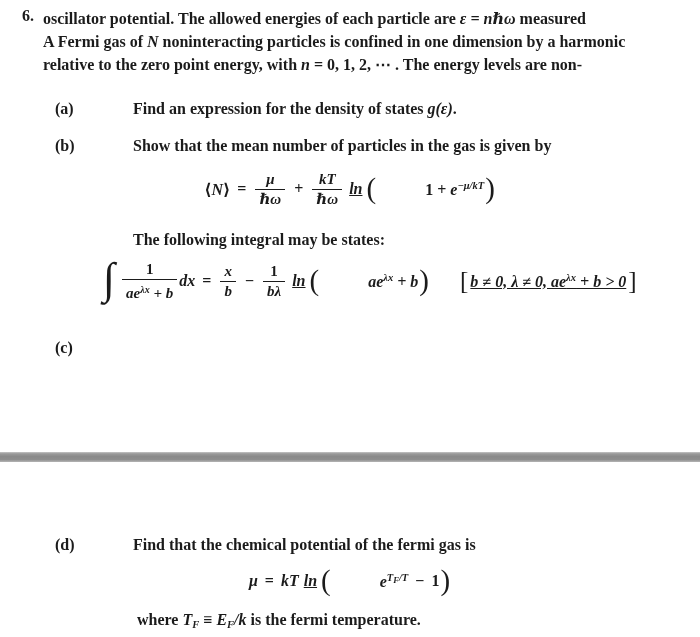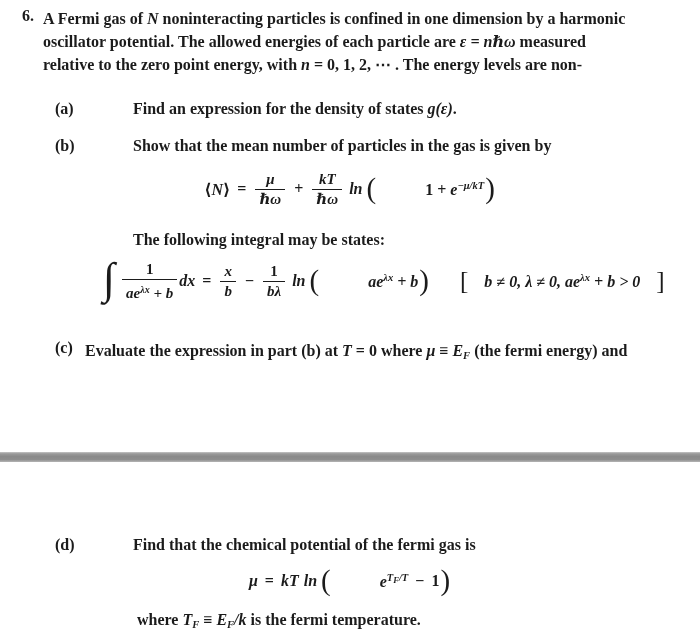--- a/index.html
+++ b/index.html
@@ -19,45 +19,45 @@
   .lines24 .ln{line-height:24px;white-space:nowrap;}
 
   
   .eq{display:flex;align-items:center;font-size:16px;}
   .eq-center{left:0;right:0;display:flex;justify-content:center;}
   .frac{display:inline-flex;flex-direction:column;align-items:stretch;
         text-align:center;font-size:15px;line-height:17px;margin:0 2px;}
   .frac .num{display:block;border-bottom:1.4px solid #1b1b1b;padding:0 4px 1px;}
   .frac .den{display:block;padding:1px 4px 0;}
   .op{margin:0 7px;}
-  .fn{margin:0 3px 0 5px;}
+  .fn{margin:0 3px 0 5px;text-decoration:underline;}
   .bigp{font-size:29px;font-weight:400;line-height:1;margin:0 1px;
         transform:translateY(-1px);}
   .bigb{font-size:25px;font-weight:400;line-height:1;transform:translateY(-1px);}
   .int-sign{font-size:44px;font-weight:400;line-height:0.9;margin-right:5px;
         transform:translateY(-2px);}
   .sup{font-size:10.5px;vertical-align:6px;letter-spacing:0;}
   .sub{font-size:10.5px;vertical-align:-3px;}
   .ssub{font-size:8.5px;vertical-align:-2px;}
   .cond{margin-left:30px;display:inline-flex;align-items:center;}
-  .cond .pad{margin:0 16px;}
+  .cond .pad{margin:0 2px;text-decoration:underline;}
 
   
   .divider{left:0;top:452px;width:700px;height:10px;
     background:linear-gradient(to bottom,#c6c6c6 0%,#9a9a9a 18%,#8a8a8a 45%,
                #8e8e8e 75%,#b5b5b5 100%);}
 </style>
 </head>
 <body>
 
 <div class="abs row" style="left:22px;top:7px;">
   <div class="intro-num">6.</div>
   <div class="lines">
+    <div class="ln"><span>oscillator potential. The allowed energies of each particle are </span><span class="it">ε = nℏω</span><span> measured</span></div>
     <div class="ln"><span>A Fermi gas of </span><span class="it">N</span><span> noninteracting particles is confined in one dimension by a harmonic</span></div>
-    <div class="ln"><span>oscillator potential. The allowed energies of each particle are </span><span class="it">ε = nℏω</span><span> measured</span></div>
     <div class="ln"><span>relative to the zero point energy, with </span><span class="it">n</span><span> = 0, 1, 2, ⋯ . The energy levels are non-</span></div>
   </div>
 </div>
 
 <div class="abs row" style="left:55px;top:100px;">
   <div class="plabel">(a)</div>
   <div class="nowrap"><span>Find an expression for the density of states </span><span class="it">g(ε)</span><span>.</span></div>
 </div>
 
 <div class="abs row" style="left:55px;top:137px;">
@@ -111,21 +111,20 @@
   <span class="cond">
     <span class="bigb">[</span>
     <span class="pad nowrap"><span class="it">b ≠ 0, λ ≠ 0, ae</span><span class="sup it">λx</span><span class="it"> + b &gt; 0</span></span>
     <span class="bigb">]</span>
   </span>
 </div>
 
 <div class="abs row" style="left:55px;top:339px;">
   <div class="plabel">(c)</div>
   <div class="lines24">
-    <div class="ln"><span>Evaluate the expression in part (b) at </span><span class="it">T</span><span> = 0 where </span><span class="it">μ ≡ E</span><span class="sub it">F</span><span> (the fermi energy) and</span></div>
   </div>
 </div>
 
 <div class="abs divider"></div>
 
 <div class="abs row" style="left:55px;top:536px;">
   <div class="plabel">(d)</div>
   <div class="nowrap">Find that the chemical potential of the fermi gas is</div>
 </div>
 

